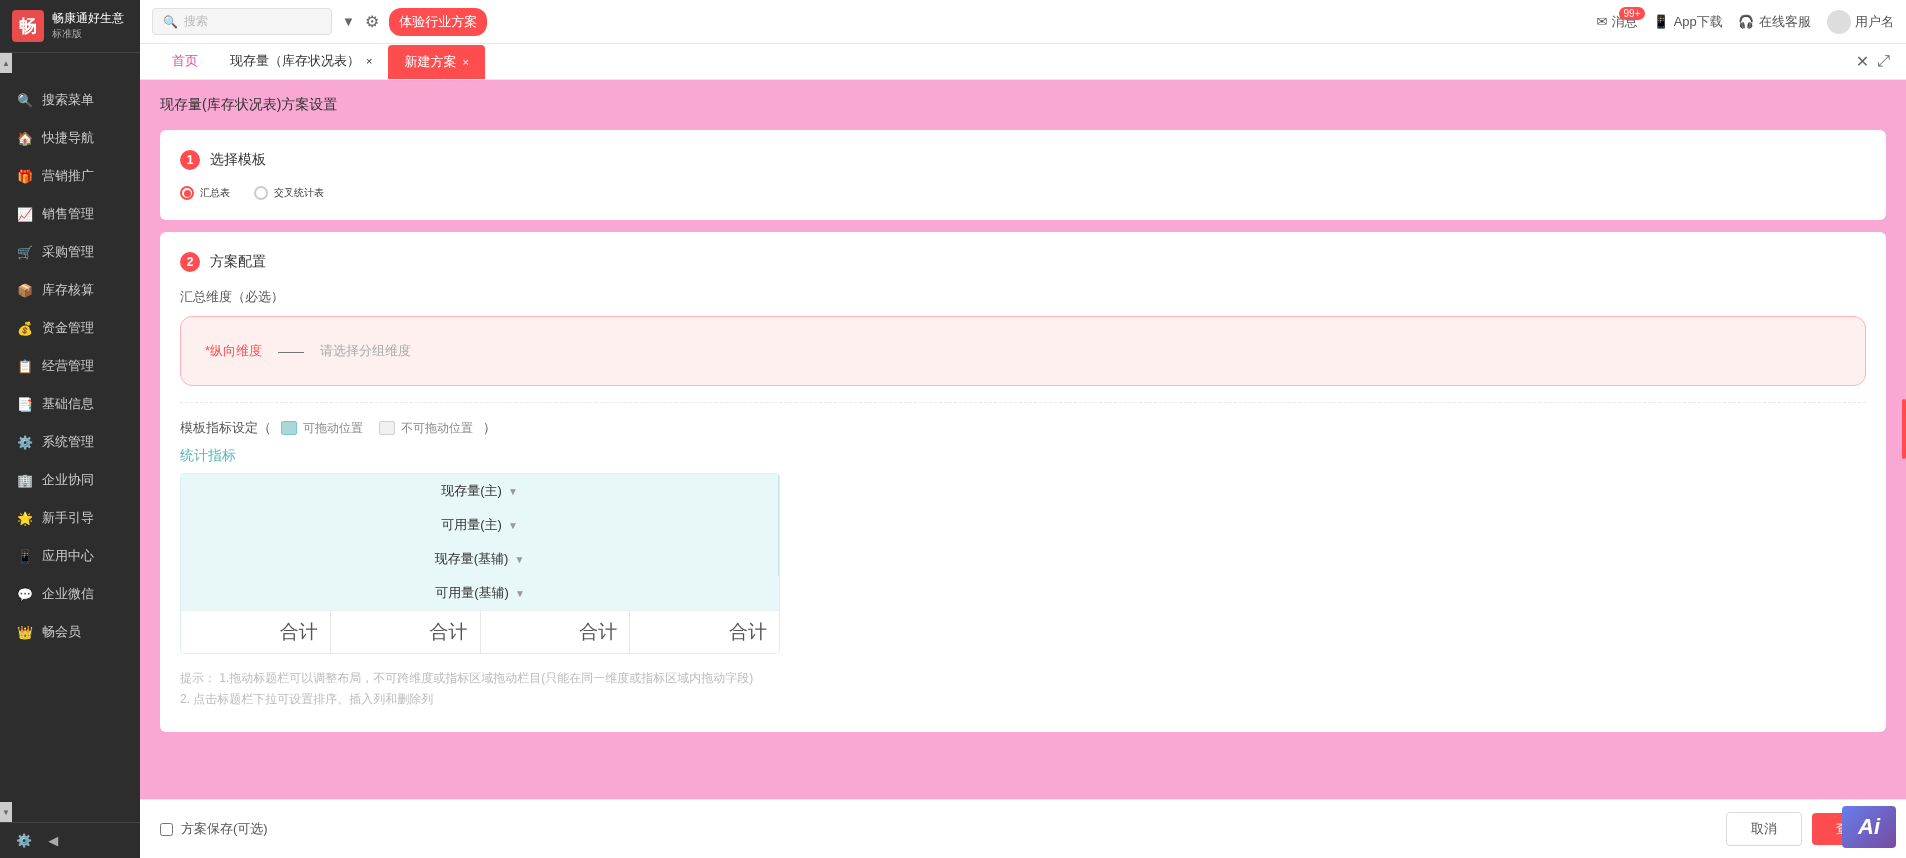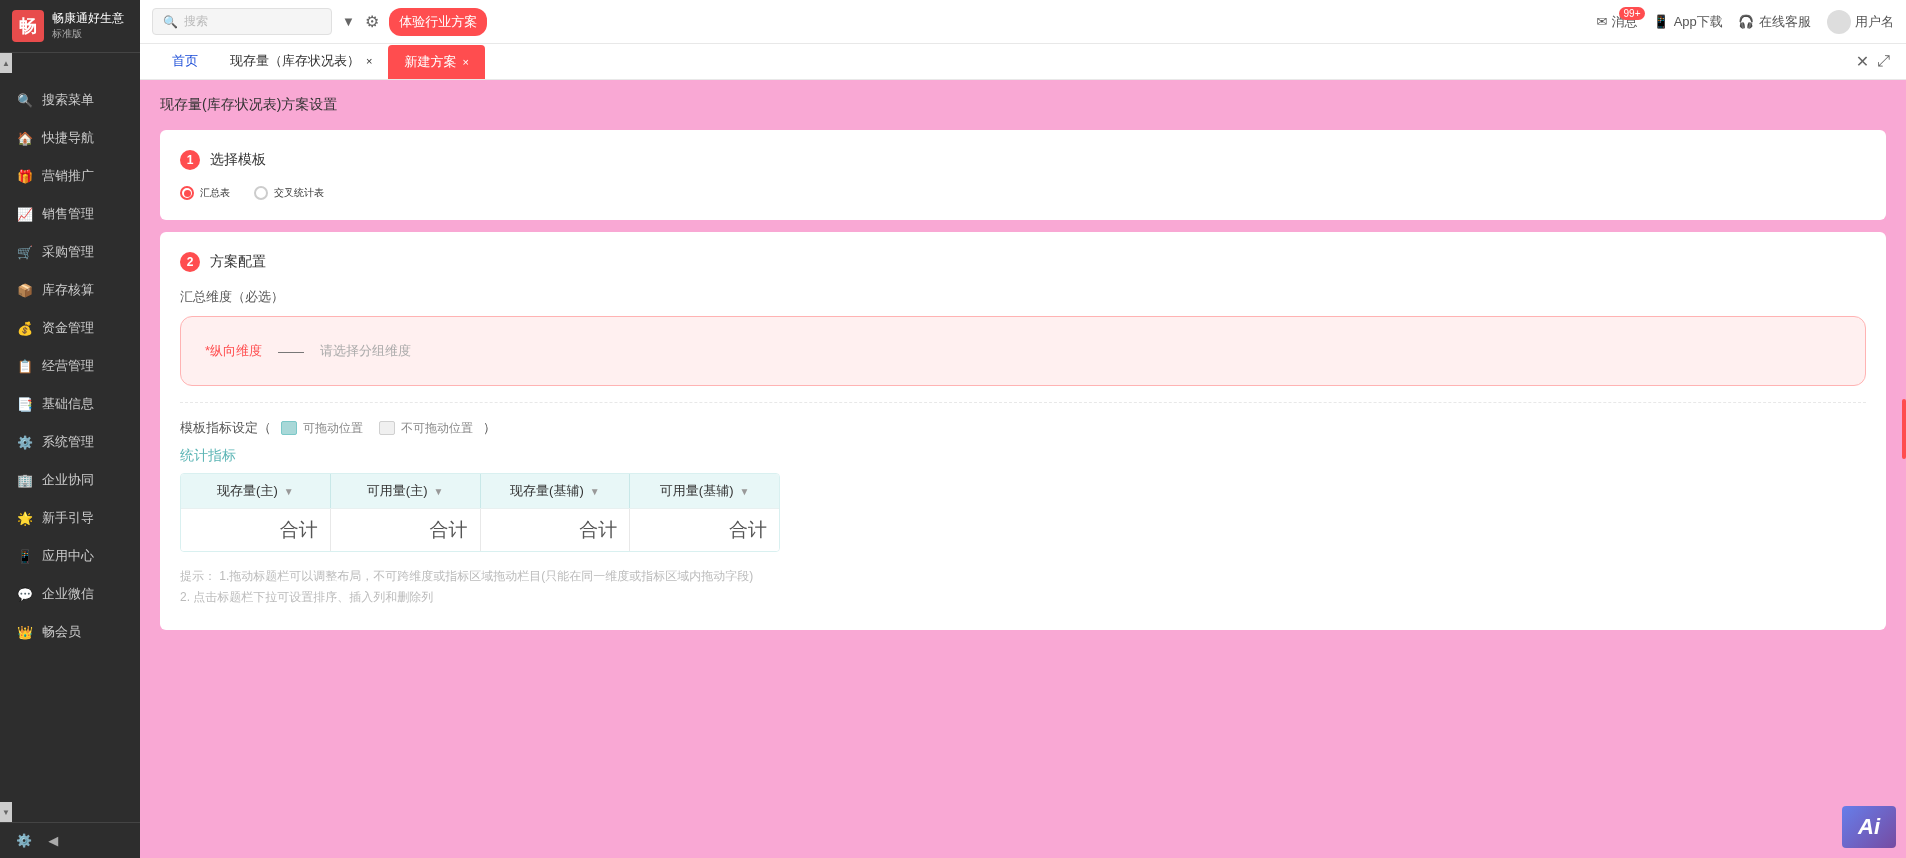--- a/index.html
+++ b/index.html
@@ -114,21 +114,21 @@
       height: 36px;
     }
     .tab-item {
       padding: 8px 16px;
       font-size: 13px;
       cursor: pointer;
       color: #555;
       border-bottom: 2px solid transparent;
       display: flex; align-items: center; gap: 6px;
     }
-    .tab-item.home { color: #1d4ed8; }
+    .tab-item.home { color: #ec4899; }
     .tab-item.inventory { color: #333; }
     .tab-item.active-tab {
       background: #ff4d4f;
       color: white;
       border-radius: 4px 4px 0 0;
       border-bottom: none;
     }
     .tab-close {
       font-size: 11px; cursor: pointer; color: inherit;
     }
@@ -207,21 +207,21 @@
     .legend-item { display: flex; align-items: center; gap: 6px; }
     .legend-box { width: 16px; height: 14px; border-radius: 2px; }
     .legend-draggable { background: #a8d8d8; border: 1px solid #7bc8c8; }
     .legend-fixed { background: #f0f0f0; border: 1px solid #d0d0d0; }
 
     
     .stats-label { color: #5bb5b5; font-size: 14px; font-weight: 500; margin-bottom: 8px; }
 
     
     .metrics-table { border: 1px solid #d9f0f0; border-radius: 4px; overflow: hidden; width: 600px; }
-    .metrics-table-header { display: flex; background: #e8f7f7; }
+    .metrics-table-header { display: flex; background: #e8f7f7; flex-direction: column; }
     .metrics-col { flex: 1; border-right: 1px solid #c8e8e8; padding: 8px 12px; display: flex; align-items: center; justify-content: center; font-size: 13px; color: #333; gap: 6px; }
     .metrics-col:last-child { border-right: none; }
     .metrics-table-row { display: flex; background: #fff; border-top: 1px solid #e8f0f0; }
     .metrics-cell { flex: 1; border-right: 1px solid #e8e8e8; padding: 8px 12px; text-align: right; font-size: 19px; color: #555; }
     .metrics-cell:last-child { border-right: none; }
     .col-chevron { color: #999; font-size: 10px; }
 
     
     .tips-section { margin-top: 16px; font-size: 12px; color: #bbb; }
     .tips-section p { margin-bottom: 4px; }
@@ -503,18 +503,27 @@
             <span>提示：</span>
             <span>1.拖动标题栏可以调整布局，不可跨维度或指标区域拖动栏目(只能在同一维度或指标区域内拖动字段)</span>
           </p>
           <p>2. 点击标题栏下拉可设置排序、插入列和删除列</p>
         </div>
       </div>
     </div>
 
   </div>
 
+  <div class="footer-bar">
+    <div class="save-checkbox">
+      <input type="checkbox" style="">
+      <span>方案保存(可选)</span>
+    </div>
+    <div class="footer-spacer"></div>
+    <button class="btn-cancel">取消</button>
+    <button class="btn-query">查询</button>
+  </div>
 
 </div>
 
 <div class="ai-badge">Ai</div>
 
 <div class="right-accent"></div>
 
 </body></html>

